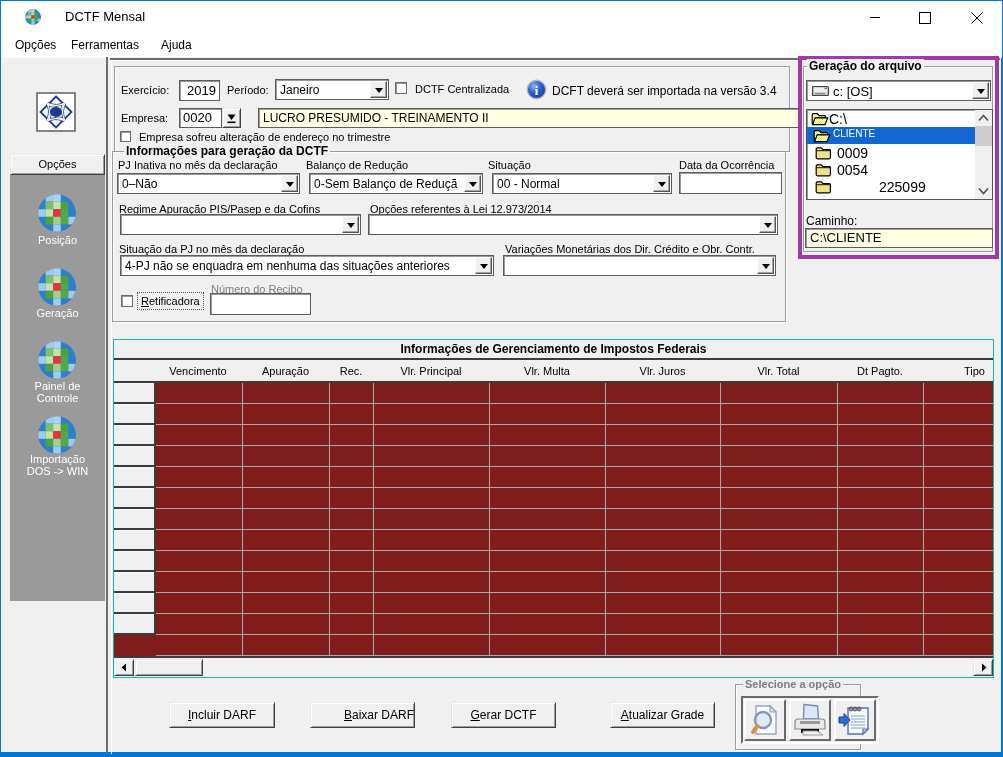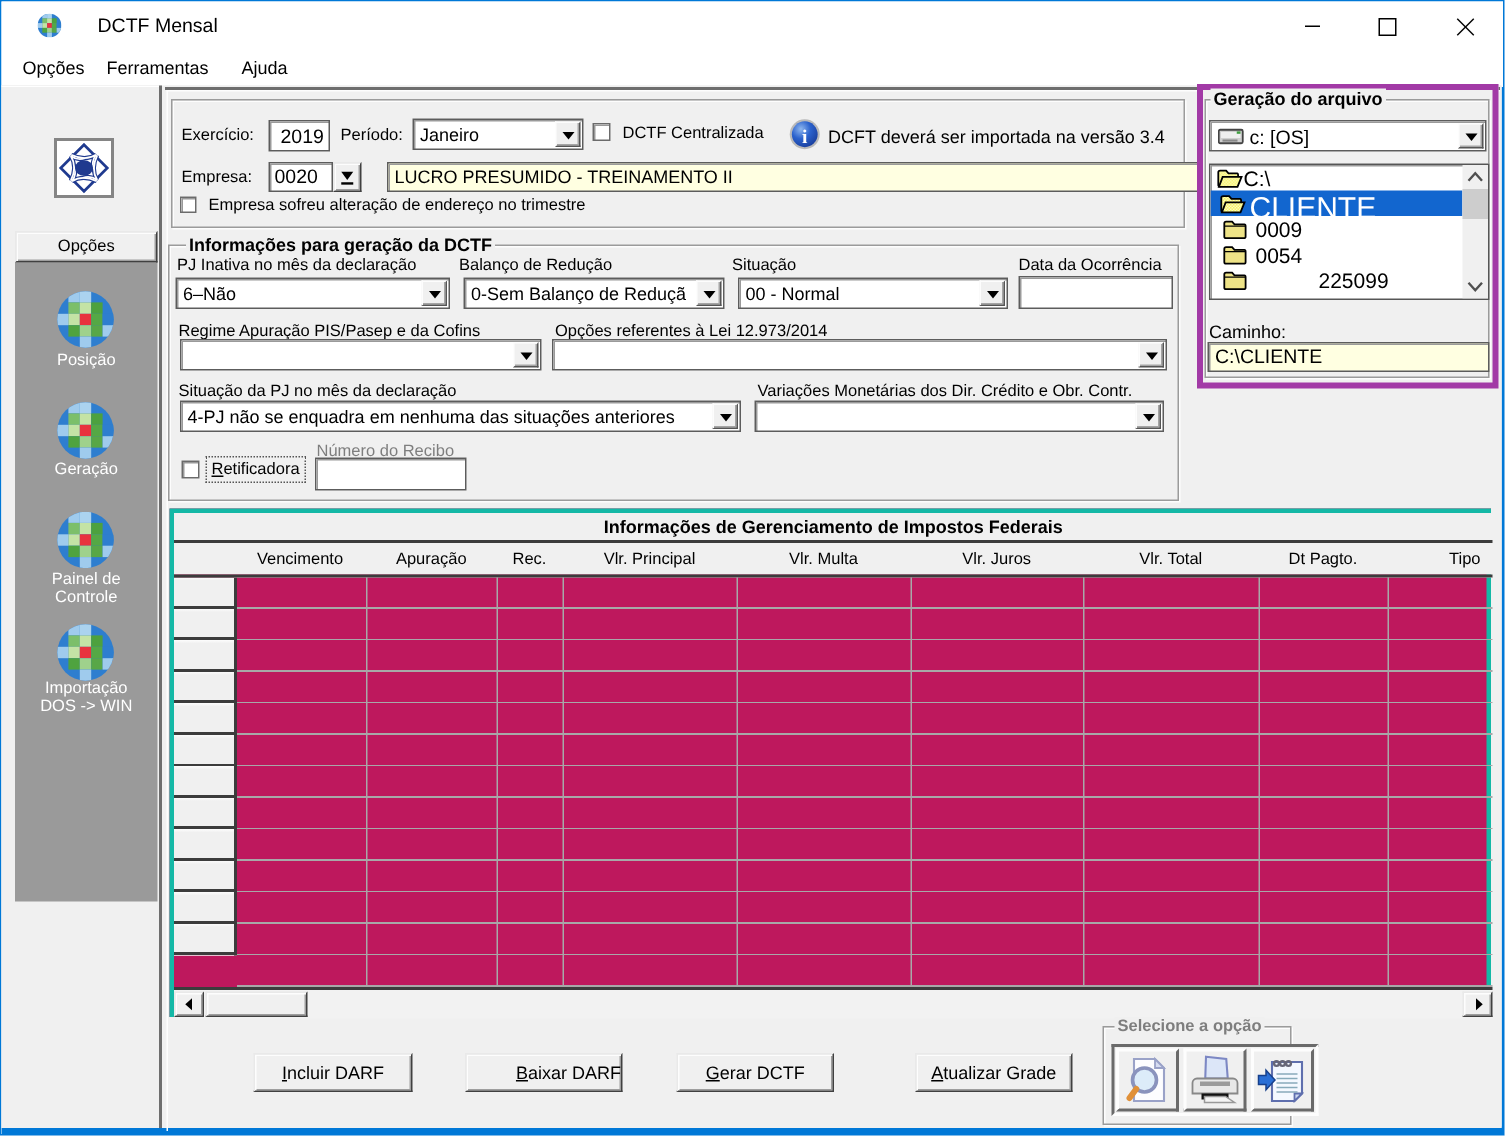--- a/index.html
+++ b/index.html
@@ -153,28 +153,28 @@
           <svg width="17" height="16" viewBox="0 0 17 16">
               <path d="M8.5 11 L4.5 5.5 L12.5 5.5 Z" fill="#000"></path>
               <rect x="4.5" y="12.5" width="8" height="1.6" fill="#000"></rect>
             </svg>
         </div>
         <div class="yellow abs" style="left:128px;top:41px;width:545px;height:20px;font-size:12px;line-height:18px;text-indent:4px;margin-left:15px;">LUCRO PRESUMIDO - TREINAMENTO II</div>
         <div class="cb" style="left:5px;top:64px;width:11px;height:11px;"></div>
         <div class="lbl" style="left:24px;top:64px;">Empresa sofreu alteração de endereço no trimestre</div>
       </div>
 
-      <div class="abs groove" style="left:2px;top:106px;width:674px;height:171px;">
+      <div class="abs groove" style="left:2px;top:94px;width:674px;height:171px;">
         <div class="gb-title" style="left:11px;top:-8px;">Informações para geração da DCTF</div>
         <div class="lbl" style="left:5px;top:7px;">PJ Inativa no mês da declaração</div>
         <div class="lbl" style="left:193px;top:7px;">Balanço de Redução</div>
         <div class="lbl" style="left:375px;top:7px;">Situação</div>
         <div class="lbl" style="left:566px;top:7px;">Data da Ocorrência</div>
         <div class="dd" style="left:4px;top:21px;width:183px;height:21px;">
-            <span class="ddt">6–Não</span>
+            <span class="ddt">0–Não</span>
             <span class="dbtn">
               <span class="arr"></span>
             </span>
           </div>
         <div class="dd" style="left:196px;top:21px;width:174px;height:21px;overflow:hidden;">
             <span class="ddt">0-Sem Balanço de Reduçã</span>
             <span class="dbtn">
               <span class="arr"></span>
             </span>
           </div>
@@ -209,21 +209,21 @@
             <span class="dbtn">
               <span class="arr"></span>
             </span>
           </div>
         <div class="cb" style="left:8px;top:143px;"></div>
         <div class="lbl" style="left:24px;top:140px;border:1px dotted #555;padding:2px 3px;"><u>R</u>etificadora</div>
         <div class="lbl" style="left:98px;top:131px;color:#7e7e7e;">Número do Recibo</div>
         <div class="field abs" style="left:97px;top:141px;width:101px;height:22px;"></div>
       </div>
 
-      <div class="abs" style="left:3px;top:282px;width:881px;height:339px;border:3px solid #14b8a6;background:#be185d;">
+      <div class="abs" style="left:3px;top:282px;width:881px;height:339px;border:1px solid #14b8a6;background:#7f1d1d;">
         <div class="abs" style="left:0;top:0;width:879px;height:18px;background:#f0f0f0;text-align:center;font-weight:bold;font-size:12px;line-height:18px;">Informações de Gerenciamento de Impostos Federais</div>
         <div class="abs" style="left:0;top:18px;width:879px;height:2px;background:#3c3c3c;"></div>
         <div class="abs" style="left:0;top:20px;width:879px;height:21px;background:#f0f0f0;">
           <div class="lbl" style="left:40px;width:88px;top:5px;text-align:center;">Vencimento</div>
           <div class="lbl" style="left:128px;width:87px;top:5px;text-align:center;">Apuração</div>
           <div class="lbl" style="left:215px;width:44px;top:5px;text-align:center;">Rec.</div>
           <div class="lbl" style="left:259px;width:116px;top:5px;text-align:center;">Vlr. Principal</div>
           <div class="lbl" style="left:375px;width:116px;top:5px;text-align:center;">Vlr. Multa</div>
           <div class="lbl" style="left:491px;width:115px;top:5px;text-align:center;">Vlr. Juros</div>
           <div class="lbl" style="left:606px;width:117px;top:5px;text-align:center;">Vlr. Total</div>
@@ -342,21 +342,21 @@
           <div class="abs" style="left:0;top:0;width:168px;height:17px;">
             <svg class="abs" style="left:4px;top:1px;" width="18" height="15" viewBox="0 0 18 15">
                 <use href="#fopen"></use>
               </svg>
             <span class="abs" style="left:22px;top:1px;font-size:14px;">C:\</span>
           </div>
           <div class="abs" style="left:0;top:17px;width:168px;height:17px;background:#1266cf;color:#fff;">
             <svg class="abs" style="left:6px;top:1px;" width="18" height="15" viewBox="0 0 18 15">
                 <use href="#fopen"></use>
               </svg>
-            <span class="abs" style="left:26px;top:1px;font-size:20px;">CLIENTE</span>
+            <span class="abs" style="left:26px;top:1px;font-size:10px;">CLIENTE</span>
           </div>
           <div class="abs" style="left:0;top:34px;width:168px;height:17px;">
             <svg class="abs" style="left:8px;top:1px;" width="18" height="15" viewBox="0 0 18 15">
                 <use href="#fclosed"></use>
               </svg>
             <span class="abs" style="left:30px;top:1px;font-size:14px;">0009</span>
           </div>
           <div class="abs" style="left:0;top:51px;width:168px;height:17px;">
             <svg class="abs" style="left:8px;top:1px;" width="18" height="15" viewBox="0 0 18 15">
                 <use href="#fclosed"></use>

